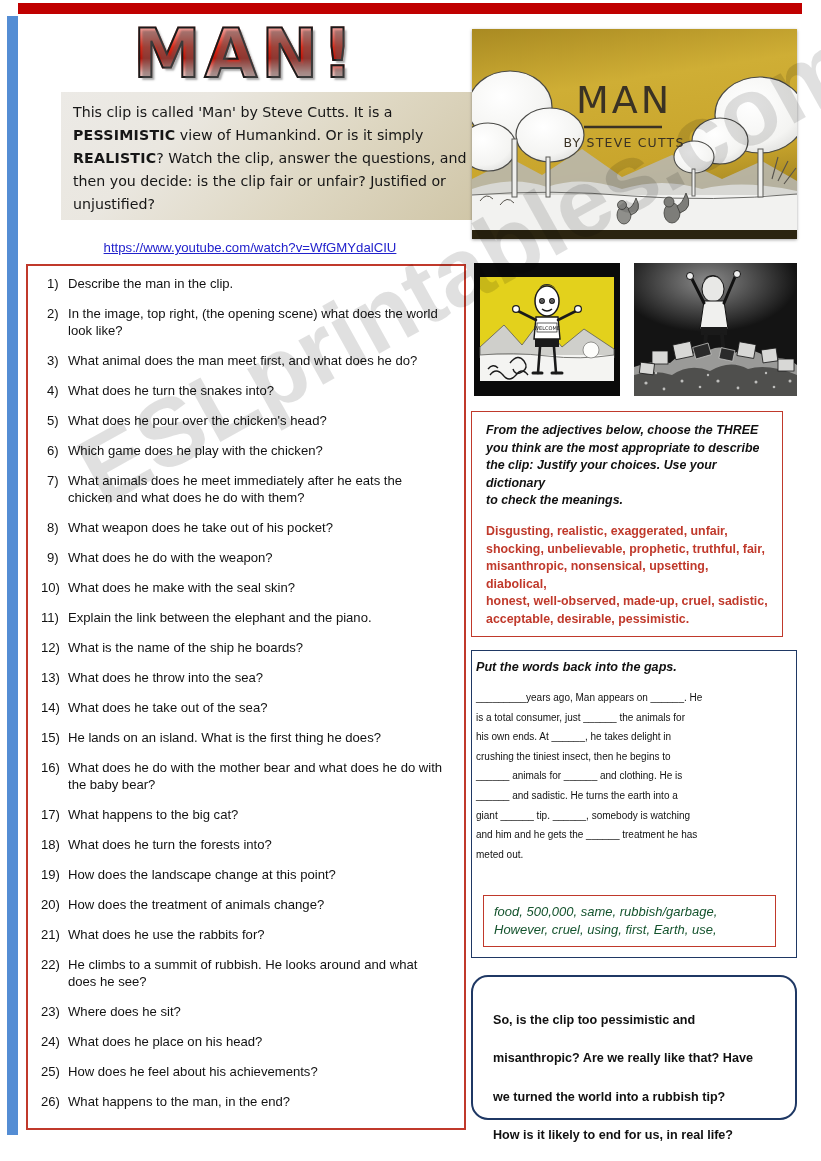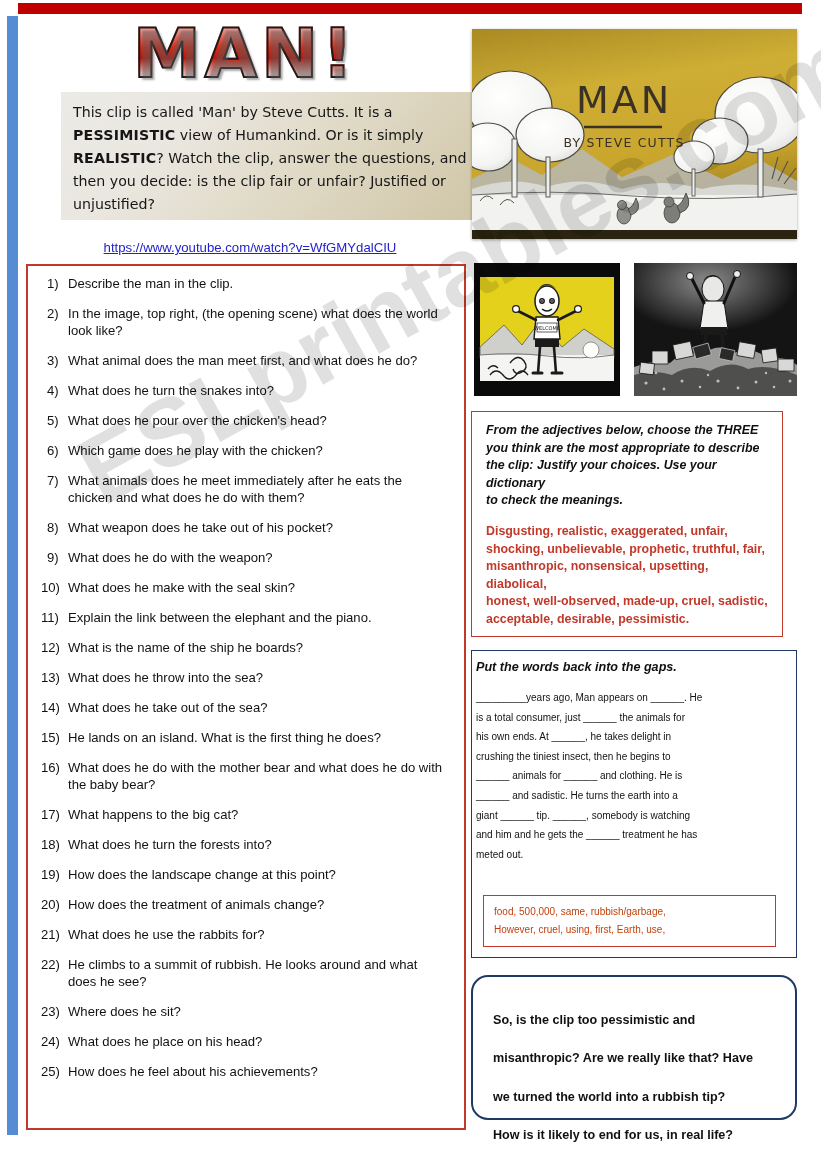--- a/index.html
+++ b/index.html
@@ -187,23 +187,24 @@
   }
   #wordbank-box {
     position: absolute;
     left: 11px; bottom: 10px;
     width: 293px;
     box-sizing: border-box;
     border: 1.5px solid #c0392b;
     padding: 7px 8px 7px 10px;
   }
   .wordbank-line {
-    font-size: 10px;
+    font-size: 13px;
     line-height: 18px;
-    color: #c2410c;
+    font-style: italic;
+    color: #14532d;
   }
 
   #discussion-box {
     position: absolute;
     left: 471px; top: 975px;
     width: 326px; height: 145px;
     box-sizing: border-box;
     border: 2px solid #1f3864;
     border-radius: 17px;
     background: #ffffff;
@@ -358,20 +359,24 @@
           <div class="q-num wide">23)</div>
           <div class="q-text">Where does he sit?</div>
         </div>
         <div class="q-row">
           <div class="q-num wide">24)</div>
           <div class="q-text">What does he place on his head?</div>
         </div>
         <div class="q-row">
           <div class="q-num wide">25)</div>
           <div class="q-text">How does he feel about his achievements?</div>
+        </div>
+        <div class="q-row">
+          <div class="q-num wide">26)</div>
+          <div class="q-text">What happens to the man, in the end?</div>
         </div>
       </div>
   </div>
 
   <div id="img-title">
     <svg viewBox="0 0 325 201" width="325" height="201" preserveAspectRatio="none">
       <defs>
         <linearGradient id="sky" x1="0" y1="0" x2="0.25" y2="1">
           <stop offset="0%" stop-color="#a98a22"></stop>
           <stop offset="35%" stop-color="#cfae35"></stop>

